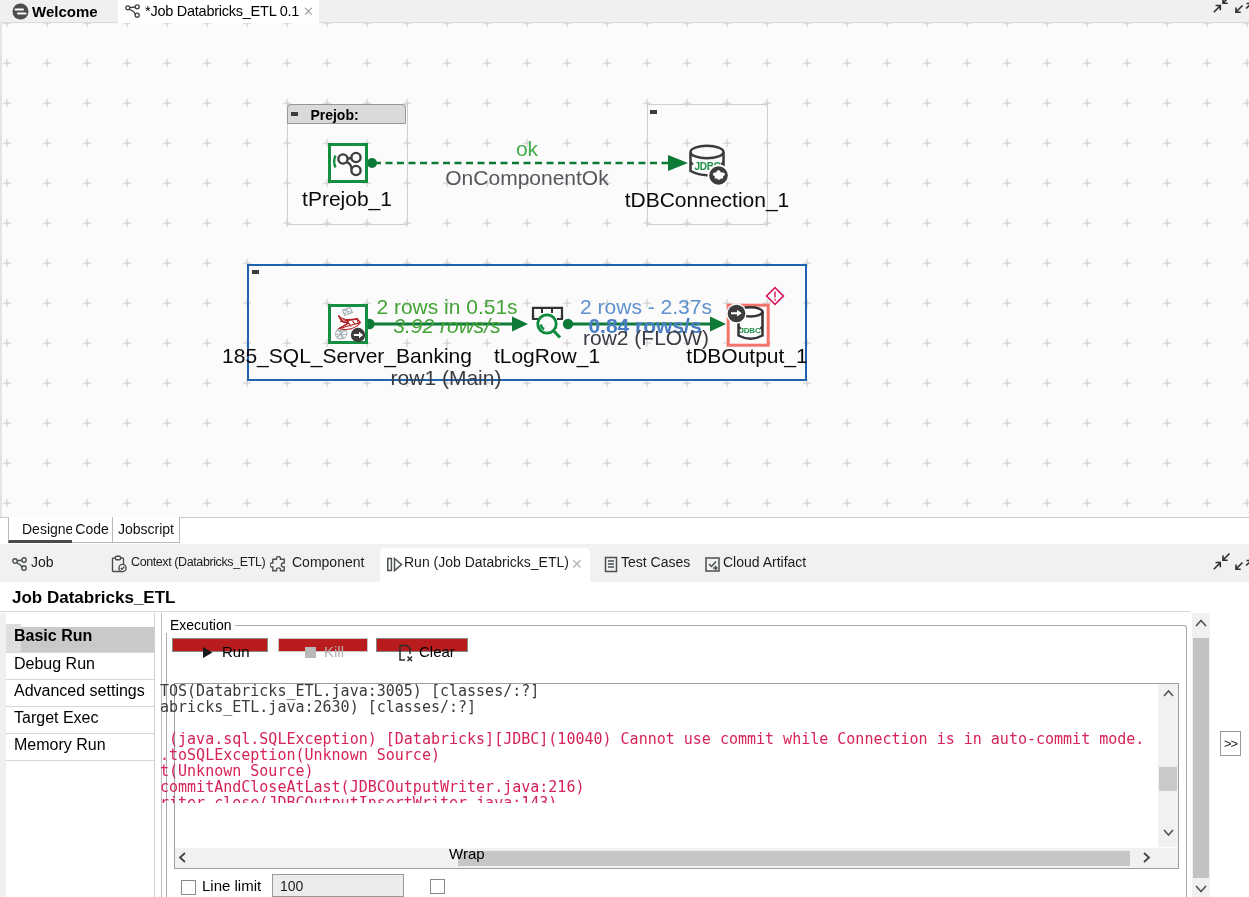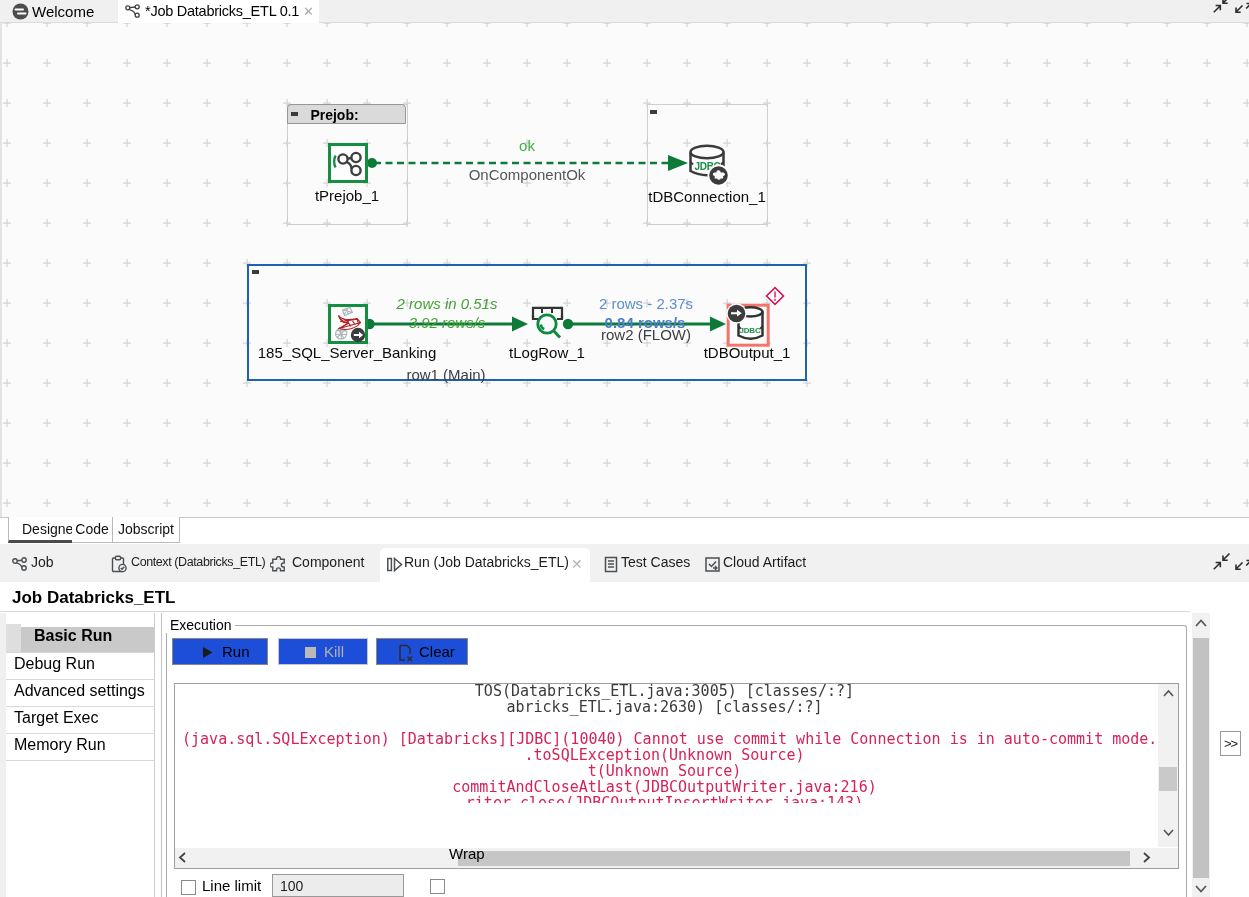--- a/index.html
+++ b/index.html
@@ -7,43 +7,43 @@
        font-family:"Liberation Sans",sans-serif;background:#fff;}
   .abs{position:absolute;}
   
   #topbar{left:0;top:0;width:1249px;height:22px;background:#f0f0f0;border-bottom:1px solid #dcdcdc;}
   #jobtab{left:118px;top:0;width:201px;height:23px;background:#fff;}
   .tabtext{font-size:15px;color:#000;}
   
   #canvas{left:0;top:23px;width:1249px;height:494px;background:#fbfbfb;}
   .gbox{position:absolute;border:1px solid #cfcfcf;}
   .dash{position:absolute;width:7px;height:4px;background:#3c3c3c;}
-  .clabel{position:absolute;font-size:15px;color:#0a0a0a;text-align:right;white-space:nowrap;transform:translateX(-50%);}
+  .clabel{position:absolute;font-size:21px;color:#0a0a0a;text-align:right;white-space:nowrap;transform:translateX(-50%);}
   
   #dtabs{left:0;top:517px;width:1249px;height:27px;background:#fff;border-top:1px solid #c9c9c9;}
   .dtab{position:absolute;top:0;height:26px;background:#fff;border-right:1px solid #b9b9b9;border-bottom:1px solid #b9b9b9;
         font-size:14px;color:#111;text-align:center;line-height:24px;box-sizing:border-box;}
   
   #vtabs{left:0;top:544px;width:1249px;height:38px;background:#f1f1f1;}
   .vt{position:absolute;top:544px;height:38px;font-size:14px;color:#1c1c1c;}
   .vt span{position:absolute;top:10px;white-space:nowrap;}
   
   #content{left:0;top:582px;width:1249px;height:315px;background:#fff;}
   .sideitem{position:absolute;left:14px;font-size:16px;color:#000;white-space:nowrap;}
   .sep{position:absolute;left:6px;width:148px;height:1px;background:#d8d8d8;}
-  .btn{position:absolute;top:638px;height:27px;background:#1d4ed8;border:1px solid #888;
+  .btn{position:absolute;top:638px;height:14px;background:#b91c1c;border:1px solid #888;
        box-sizing:border-box;text-align:right;}
   .mono{font-family:"Liberation Mono",monospace;font-size:15px;line-height:16px;white-space:pre;}
 </style>
 </head>
 <body>
 
 <div id="topbar" class="abs"></div>
 <div id="jobtab" class="abs"></div>
-<div class="abs tabtext" style="left:32px;top:3px;">Welcome</div>
+<div class="abs tabtext" style="left:32px;top:3px;font-weight:bold;">Welcome</div>
 <div class="abs tabtext" style="left:145px;top:3px;font-size:14.5px;letter-spacing:-0.25px;">*Job Databricks_ETL 0.1</div>
 <div class="abs" style="left:303px;top:4px;font-size:13px;color:#a8a8a8;">✕</div>
 <svg class="abs" style="left:12px;top:3px" width="17" height="17" viewBox="0 0 17 17">
   <circle cx="8.5" cy="8.5" r="8" fill="#4d4d4d"></circle>
   <rect x="2.5" y="5.4" width="9.5" height="2.1" rx="1" fill="#fff"></rect>
   <rect x="5" y="9.4" width="9.5" height="2.1" rx="1" fill="#fff"></rect>
 </svg>
 <svg class="abs" style="left:125px;top:4px" width="16" height="15" viewBox="0 0 16 15">
   <g stroke="#3d3d3d" stroke-width="1.3" fill="none">
     <circle cx="2.8" cy="3.8" r="2"></circle>
@@ -122,21 +122,21 @@
 <div class="dash" style="left:252px;top:270px;"></div>
 
 <svg class="abs" style="left:360px;top:300px" width="380" height="48" viewBox="0 0 380 48">
   <circle cx="9.5" cy="24" r="5.2" fill="#0d7a38"></circle>
   <line x1="11" y1="24" x2="155" y2="24" stroke="#0d7a38" stroke-width="3"></line>
   <path d="M152 16.5 L168 24 L152 31.5 Z" fill="#0d7a38"></path>
   <circle cx="208" cy="24" r="5.2" fill="#0d7a38"></circle>
   <line x1="208" y1="24" x2="353" y2="24" stroke="#0d7a38" stroke-width="3"></line>
   <path d="M350 16.5 L366 24 L350 31.5 Z" fill="#0d7a38"></path>
 </svg>
-<div class="abs clabel" style="left:447px;top:295px;color:#43a336;font-style:italic;">2 rows in 0.51s</div>
+<div class="abs clabel" style="left:447px;top:295px;color:#43a336;">2 rows in 0.51s</div>
 <div class="abs clabel" style="left:447px;top:314px;color:#43a336;font-style:italic;">3.92 rows/s</div>
 <div class="abs clabel" style="left:446px;top:326px;color:#3c3c44;margin-top:40px;">row1 (Main)</div>
 <div class="abs clabel" style="left:646px;top:295px;color:#5e8fce;">2 rows - 2.37s</div>
 <div class="abs clabel" style="left:645px;top:314px;color:#4a7dc4;font-weight:bold;">0.84 rows/s</div>
 <div class="abs clabel" style="left:646px;top:326px;color:#3c3c44;">row2 (FLOW)</div>
 
 <svg class="abs" style="left:326px;top:302px" width="44" height="44" viewBox="0 0 44 44">
   <rect x="3.5" y="3.5" width="37" height="37" fill="#fdfdfd" stroke="#168e42" stroke-width="3"></rect>
   <g stroke="#a9b2b8" stroke-width="1.05" fill="none">
     <path d="M16.5 8 L24 5.5 L26.5 10.5 L18.5 13.5 Z M16.5 8 L26.5 10.5 M20 6.8 L22.5 12 M18 13 L22 6"></path>
@@ -260,21 +260,21 @@
   </g>
 </svg>
 
 <div id="content" class="abs"></div>
 <div class="abs" style="left:12px;top:588px;font-size:17px;font-weight:bold;color:#000;">Job Databricks_ETL</div>
 <div class="abs" style="left:0;top:611px;width:1190px;height:1px;background:#d8d8d8;"></div>
 
 <div class="abs" style="left:0;top:613px;width:6px;height:284px;background:#f0f0f0;"></div>
 <div class="abs" style="left:6px;top:624px;width:15px;height:29px;background:#dedede;"></div>
 <div class="abs" style="left:21px;top:627px;width:133px;height:25px;background:#c9c9c9;"></div>
-<div class="sideitem" style="top:627px;font-weight:bold;margin-left:20px;">Basic Run</div>
+<div class="sideitem" style="top:627px;font-weight:bold;">Basic Run</div>
 <div class="sideitem" style="top:655px;">Debug Run</div>
 <div class="sideitem" style="top:682px;">Advanced settings</div>
 <div class="sideitem" style="top:709px;">Target Exec</div>
 <div class="sideitem" style="top:736px;">Memory Run</div>
 <div class="sep" style="top:652px;"></div>
 <div class="sep" style="top:679px;"></div>
 <div class="sep" style="top:706px;"></div>
 <div class="sep" style="top:733px;"></div>
 <div class="sep" style="top:760px;"></div>
 <div class="abs" style="left:154px;top:613px;width:1px;height:284px;background:#cfcfcf;"></div>
@@ -298,21 +298,21 @@
 <div class="btn" style="left:376px;width:92px;">
   <svg class="abs" style="left:20px;top:5px" width="16" height="18" viewBox="0 0 16 18">
     <path d="M3 1.5 L10 1.5 L13 4.5 L13 10" fill="none" stroke="#2c2c2c" stroke-width="1.5"></path>
     <path d="M3 1.5 L3 16 L8 16" fill="none" stroke="#2c2c2c" stroke-width="1.5"></path>
     <path d="M10.5 12.5 L15 17 M15 12.5 L10.5 17" stroke="#2c2c2c" stroke-width="1.5"></path>
   </svg>
   <span class="abs" style="left:42px;top:4px;font-size:15px;">Clear</span>
 </div>
 
 <div class="abs" style="left:174px;top:683px;width:1005px;height:186px;border:1px solid #9e9e9e;box-sizing:border-box;background:#fff;"></div>
-<div class="abs mono" style="left:173px;top:683px;width:983px;height:120px;overflow:hidden;text-align:center;"><pre style="margin:0;"><span style="color:#3b3b3b;">TOS(Databricks_ETL.java:3005) [classes/:?]
+<div class="abs mono" style="left:160px;top:683px;width:983px;height:120px;overflow:hidden;"><pre style="margin:0;"><span style="color:#3b3b3b;">TOS(Databricks_ETL.java:3005) [classes/:?]
 abricks_ETL.java:2630) [classes/:?]</span>
 
 <span style="color:#d62258;"> (java.sql.SQLException) [Databricks][JDBC](10040) Cannot use commit while Connection is in auto-commit mode.
 .toSQLException(Unknown Source)
 t(Unknown Source)
 commitAndCloseAtLast(JDBCOutputWriter.java:216)
 riter.close(JDBCOutputInsertWriter.java:143)
 elease(OutputProcessor.java:261)
 Impl.invoke0(Native Method)
 Impl.invoke(NativeMethodAccessorImpl.java:77)</span></pre>

